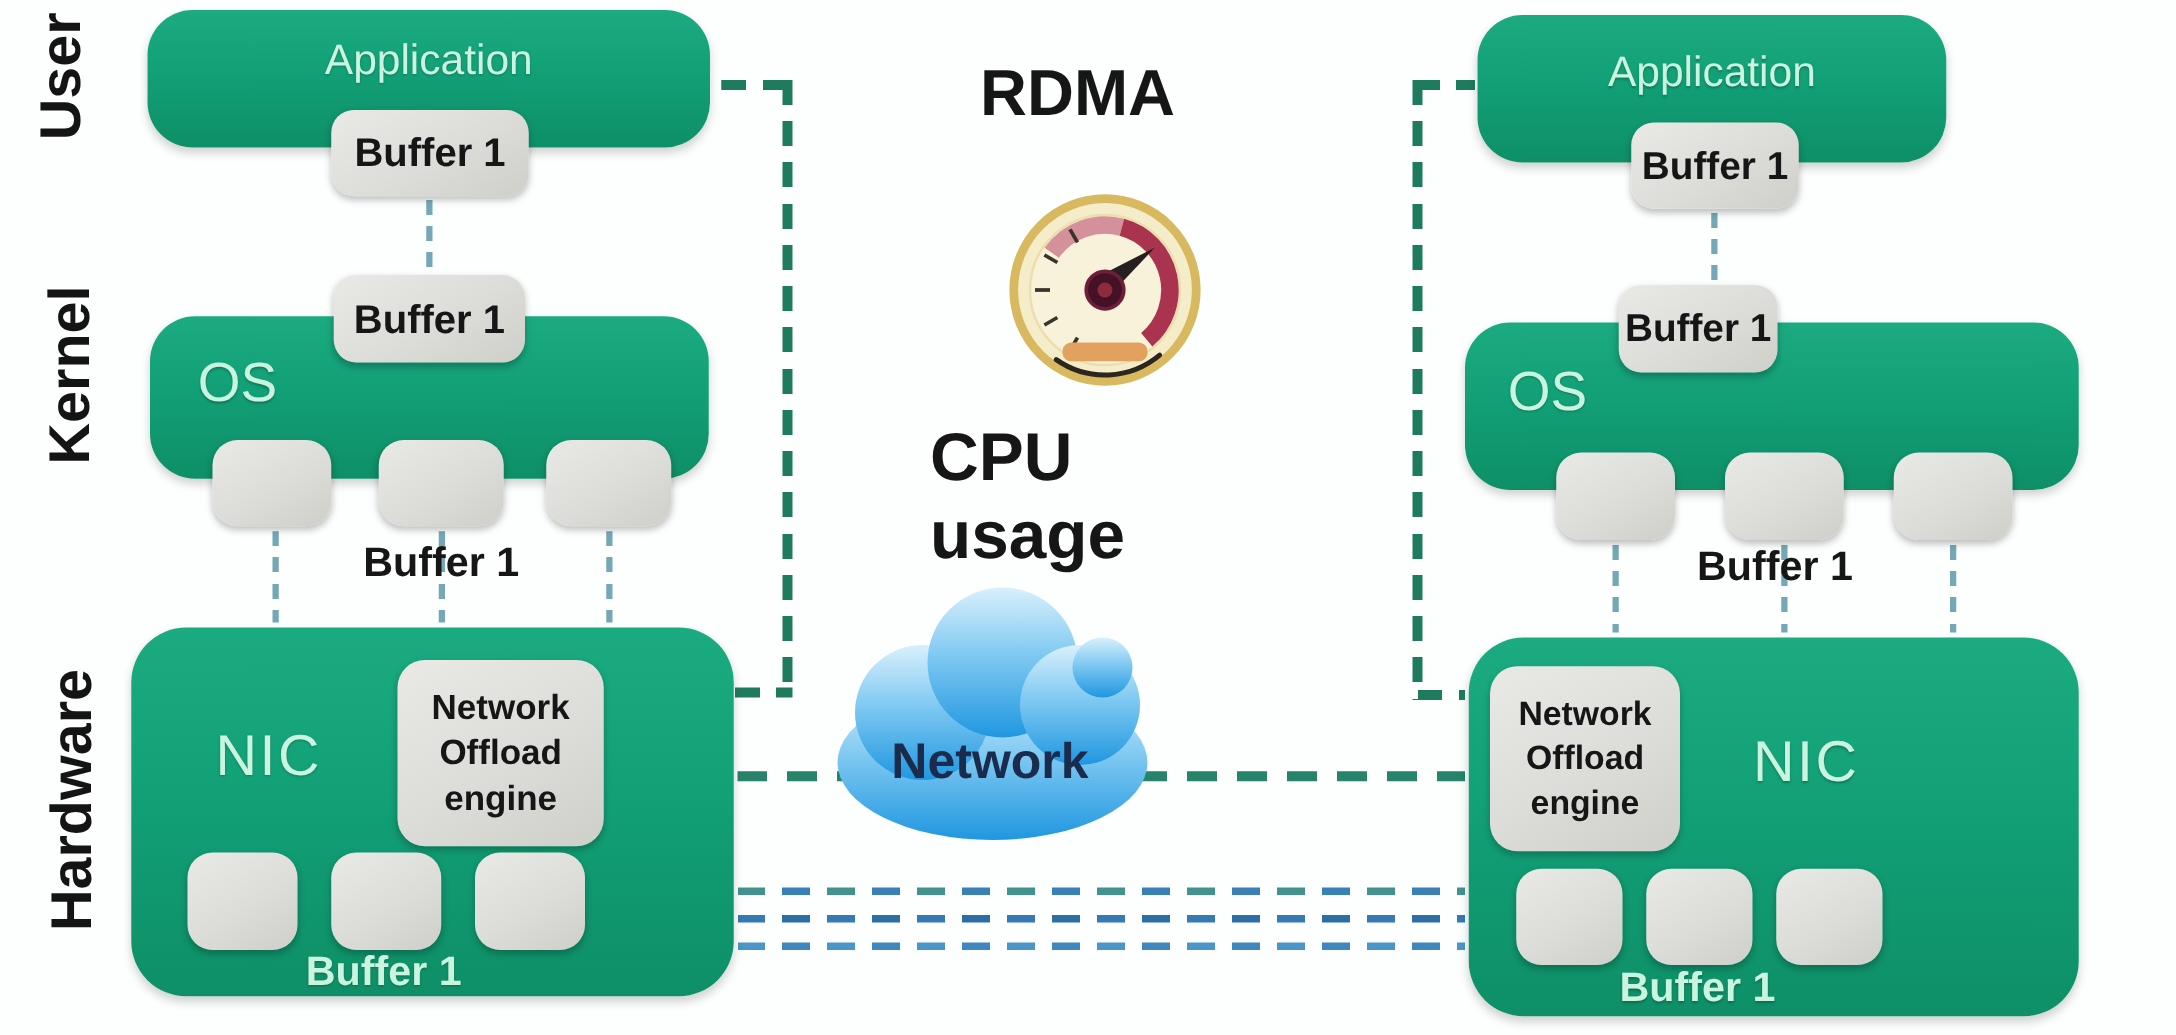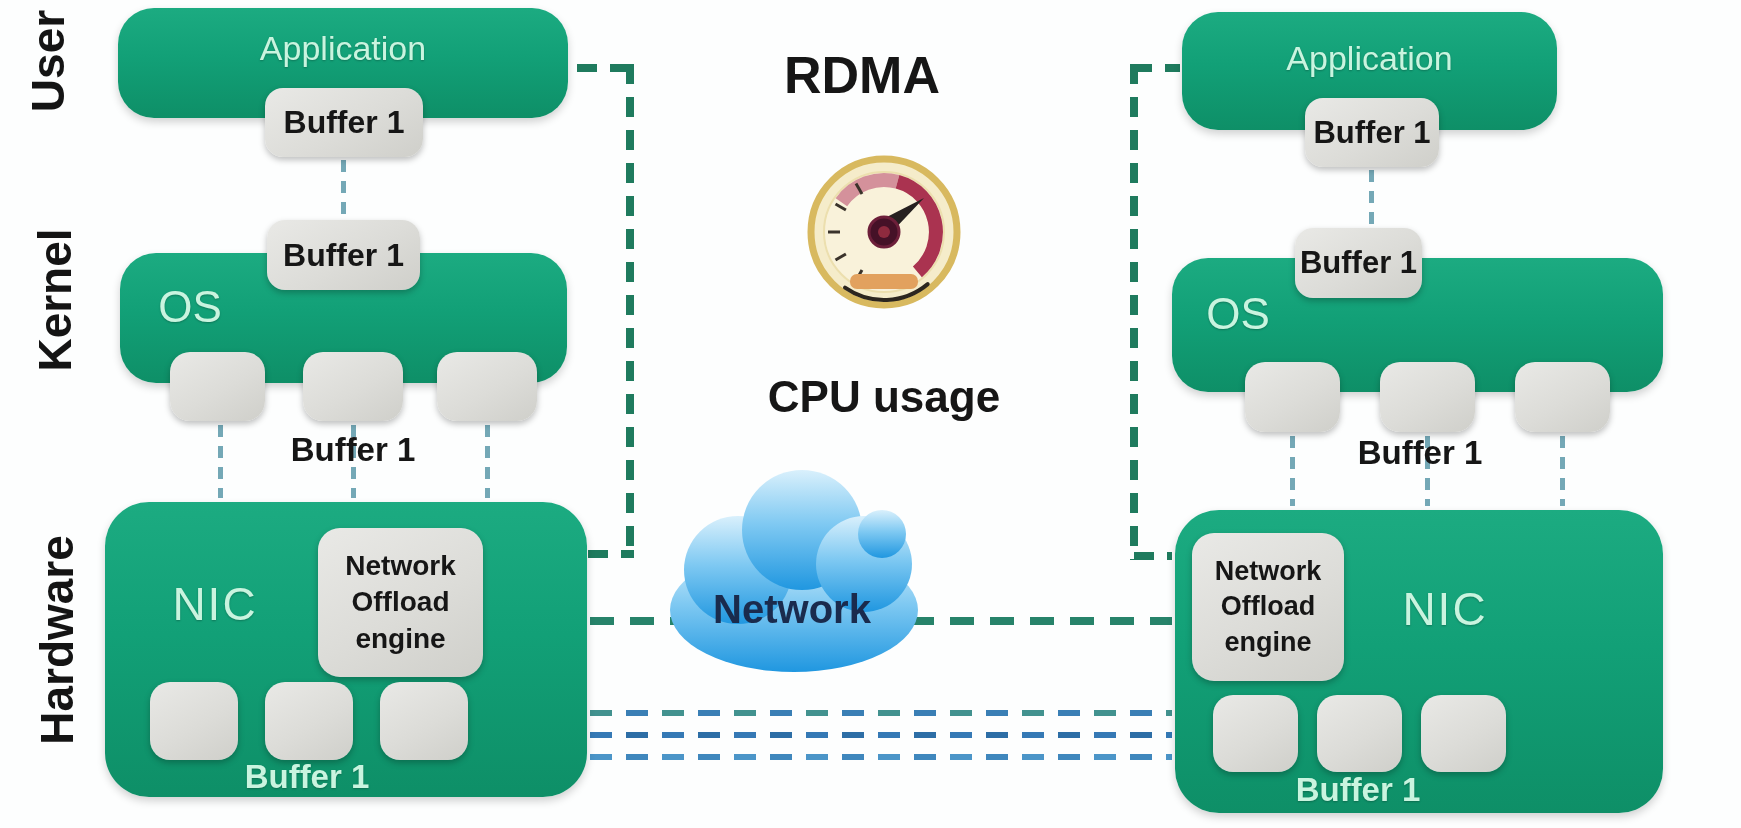--- a/index.html
+++ b/index.html
@@ -104,21 +104,21 @@
         <line x1="52" y1="31.5" x2="58" y2="41.9"></line>
       </g>
       <polygon points="70,86 77,68 120,46 84,84" fill="#262020"></polygon>
       <circle cx="80" cy="80" r="15" fill="#451127" stroke="#6d1f3a" stroke-width="3"></circle>
       <circle cx="80" cy="80" r="6" fill="#8e2a3e"></circle>
       <rect x="46" y="122" width="68" height="15" rx="7" fill="#e2a15e"></rect>
       <path d="M 123.7 132.1 A 68 68 0 0 1 41 135.7" fill="none" stroke="#2c261f" stroke-width="4" stroke-linecap="round"></path>
     </svg>
   </div>
 
-  <div class="lbl blacktxt" style="left:744px;top:372px;width:280px;height:50px;font-size:44px;font-weight:600;">CPU usage</div>
+  <div class="lbl blacktxt" style="left:744px;top:372px;width:280px;height:50px;font-size:54px;font-weight:600;">CPU usage</div>
 
   <div class="netdash" style="left:590px;top:617px;width:582px;"></div>
 
   <div class="abs" style="left:660px;top:452px;width:268px;height:228px;z-index:2;">
     <svg width="268" height="228" viewBox="0 0 268 228">
       <defs>
         <linearGradient id="cg" x1="0" y1="0" x2="0" y2="1">
           <stop offset="0" stop-color="#d9f0fc"></stop>
           <stop offset="0.45" stop-color="#7fc9f2"></stop>
           <stop offset="1" stop-color="#2097e0"></stop>

